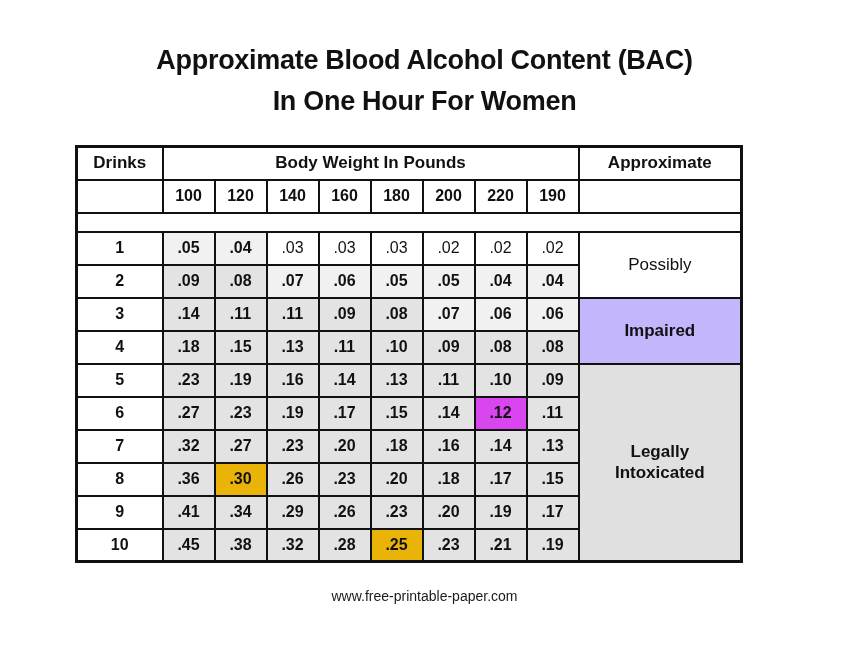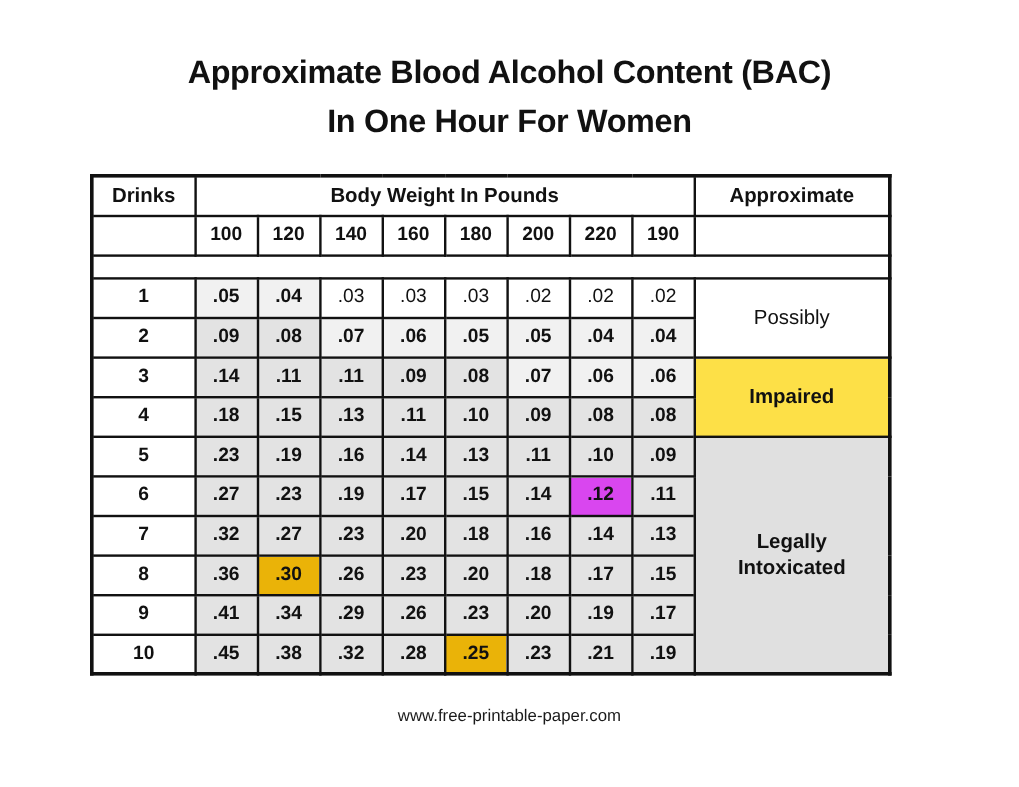--- a/index.html
+++ b/index.html
@@ -145,21 +145,21 @@
         <tr class="r-data">
           <td class="drinks-cell">3</td>
           <td class="v shaded" style="background-color: rgb(227, 227, 227);">.14</td>
           <td class="v shaded" style="background-color: rgb(227, 227, 227);">.11</td>
           <td class="v shaded" style="background-color: rgb(227, 227, 227);">.11</td>
           <td class="v shaded" style="background-color: rgb(227, 227, 227);">.09</td>
           <td class="v shaded" style="background-color: rgb(227, 227, 227);">.08</td>
           <td class="v shaded" style="background-color: rgb(241, 241, 241);">.07</td>
           <td class="v shaded" style="background-color: rgb(241, 241, 241);">.06</td>
           <td class="v shaded" style="background-color: rgb(241, 241, 241);">.06</td>
-          <td class="grp" rowspan="2" style="background-color: #fde047; font-weight: bold;"><span class="grp-label">Impaired</span></td>
+          <td class="grp" rowspan="2" style="background-color: #c4b5fd; font-weight: bold;"><span class="grp-label">Impaired</span></td>
         </tr>
         <tr class="r-data">
           <td class="drinks-cell">4</td>
           <td class="v shaded" style="background-color: rgb(227, 227, 227);">.18</td>
           <td class="v shaded" style="background-color: rgb(227, 227, 227);">.15</td>
           <td class="v shaded" style="background-color: rgb(227, 227, 227);">.13</td>
           <td class="v shaded" style="background-color: rgb(227, 227, 227);">.11</td>
           <td class="v shaded" style="background-color: rgb(227, 227, 227);">.10</td>
           <td class="v shaded" style="background-color: rgb(227, 227, 227);">.09</td>
           <td class="v shaded" style="background-color: rgb(227, 227, 227);">.08</td>

